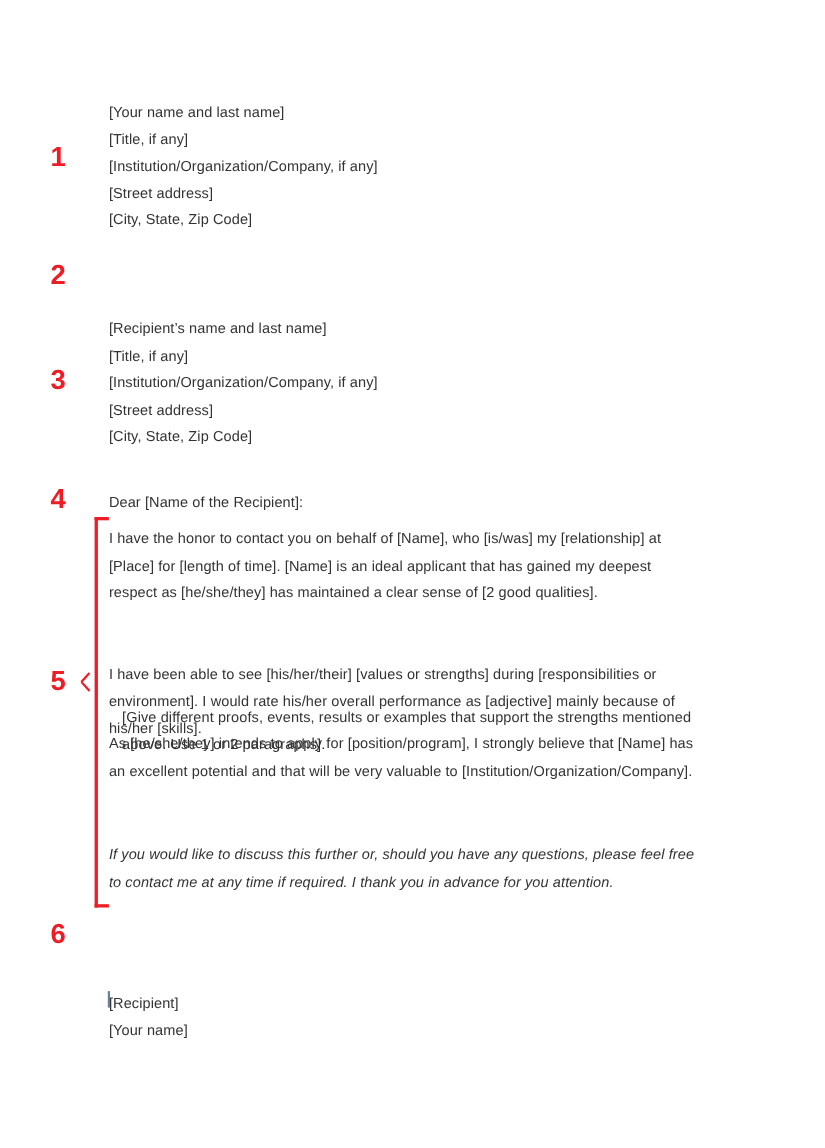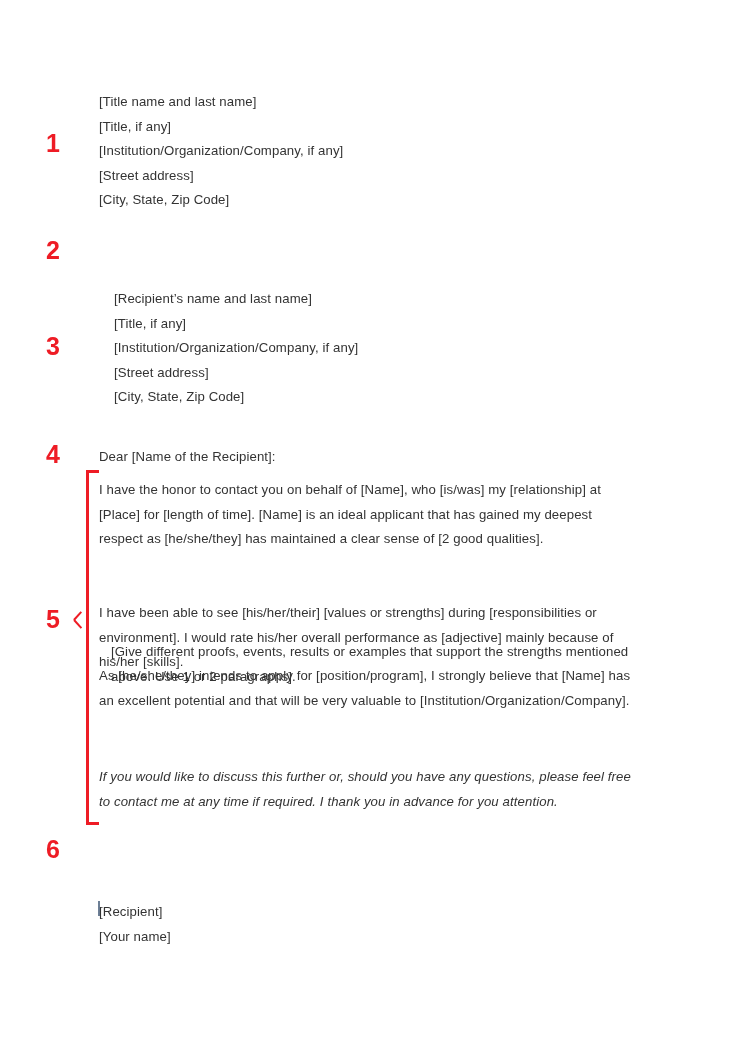--- a/index.html
+++ b/index.html
@@ -112,31 +112,31 @@
     background: #6d7f96;
   }
 </style>
 </head>
 <body>
 
 <div class="page">
 
   <div class="marker" style="top:131px;">1</div>
   <div class="block narrow" style="top:90px;">
-    <div class="line">[Title name and last name]</div>
+    <div class="line">[Your name and last name]</div>
     <div class="line">[Title, if any]</div>
     <div class="line">[Institution/Organization/Company, if any]</div>
     <div class="line">[Street address]</div>
     <div class="line">[City, State, Zip Code]</div>
   </div>
 
   <div class="marker" style="top:238px;">2</div>
 
   <div class="marker" style="top:334px;">3</div>
-  <div class="block narrow" style="top:287px;margin-left:15px;">
+  <div class="block narrow" style="top:287px;">
     <div class="line">[Recipient’s name and last name]</div>
     <div class="line">[Title, if any]</div>
     <div class="line">[Institution/Organization/Company, if any]</div>
     <div class="line">[Street address]</div>
     <div class="line">[City, State, Zip Code]</div>
   </div>
 
   <div class="marker" style="top:442px;">4</div>
   <div class="block narrow" style="top:445px;">
     <div class="line">Dear [Name of the Recipient]:</div>

